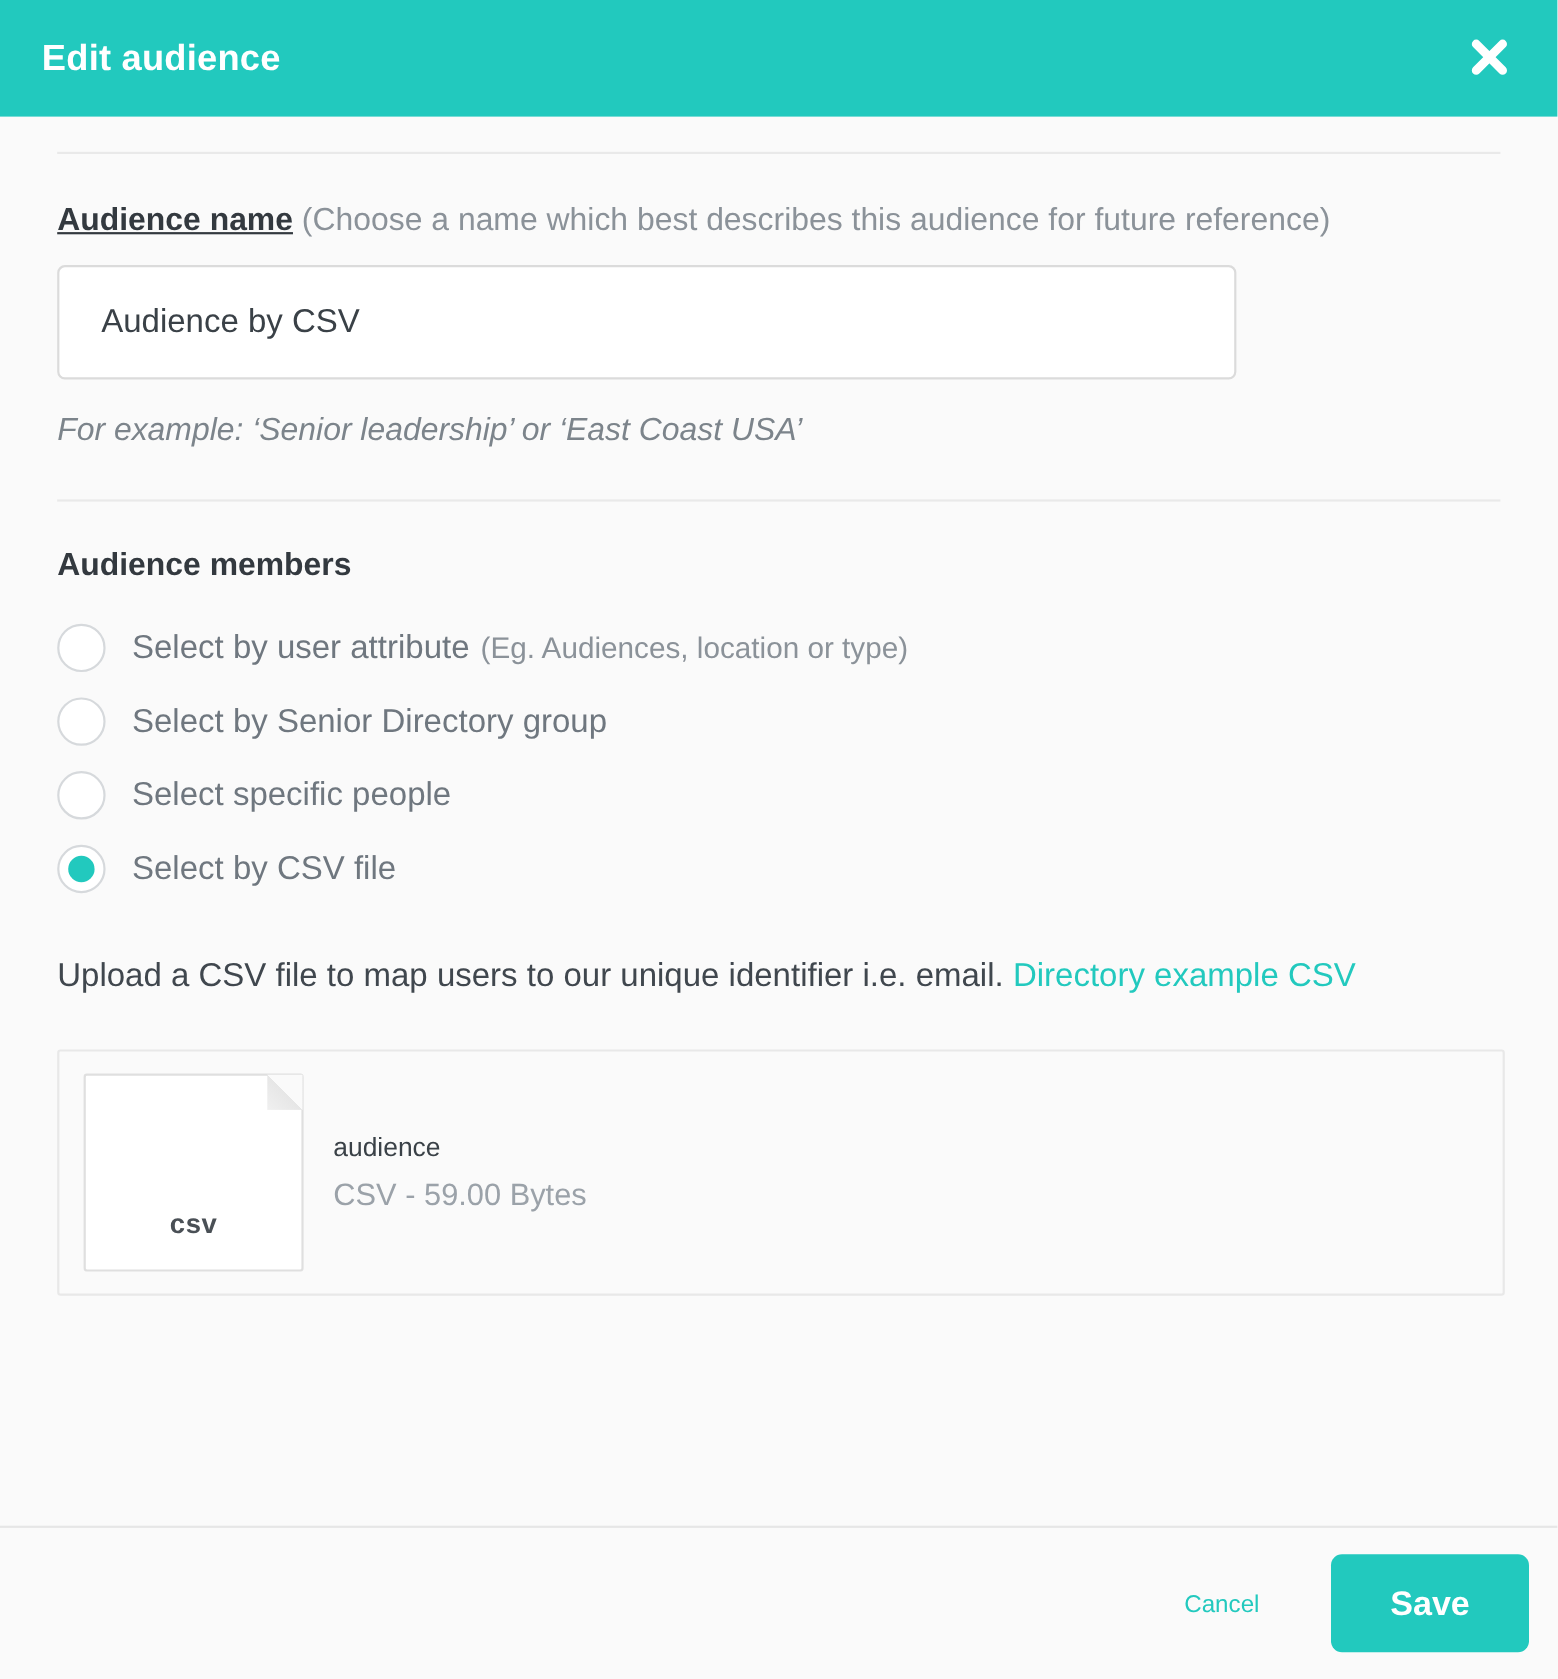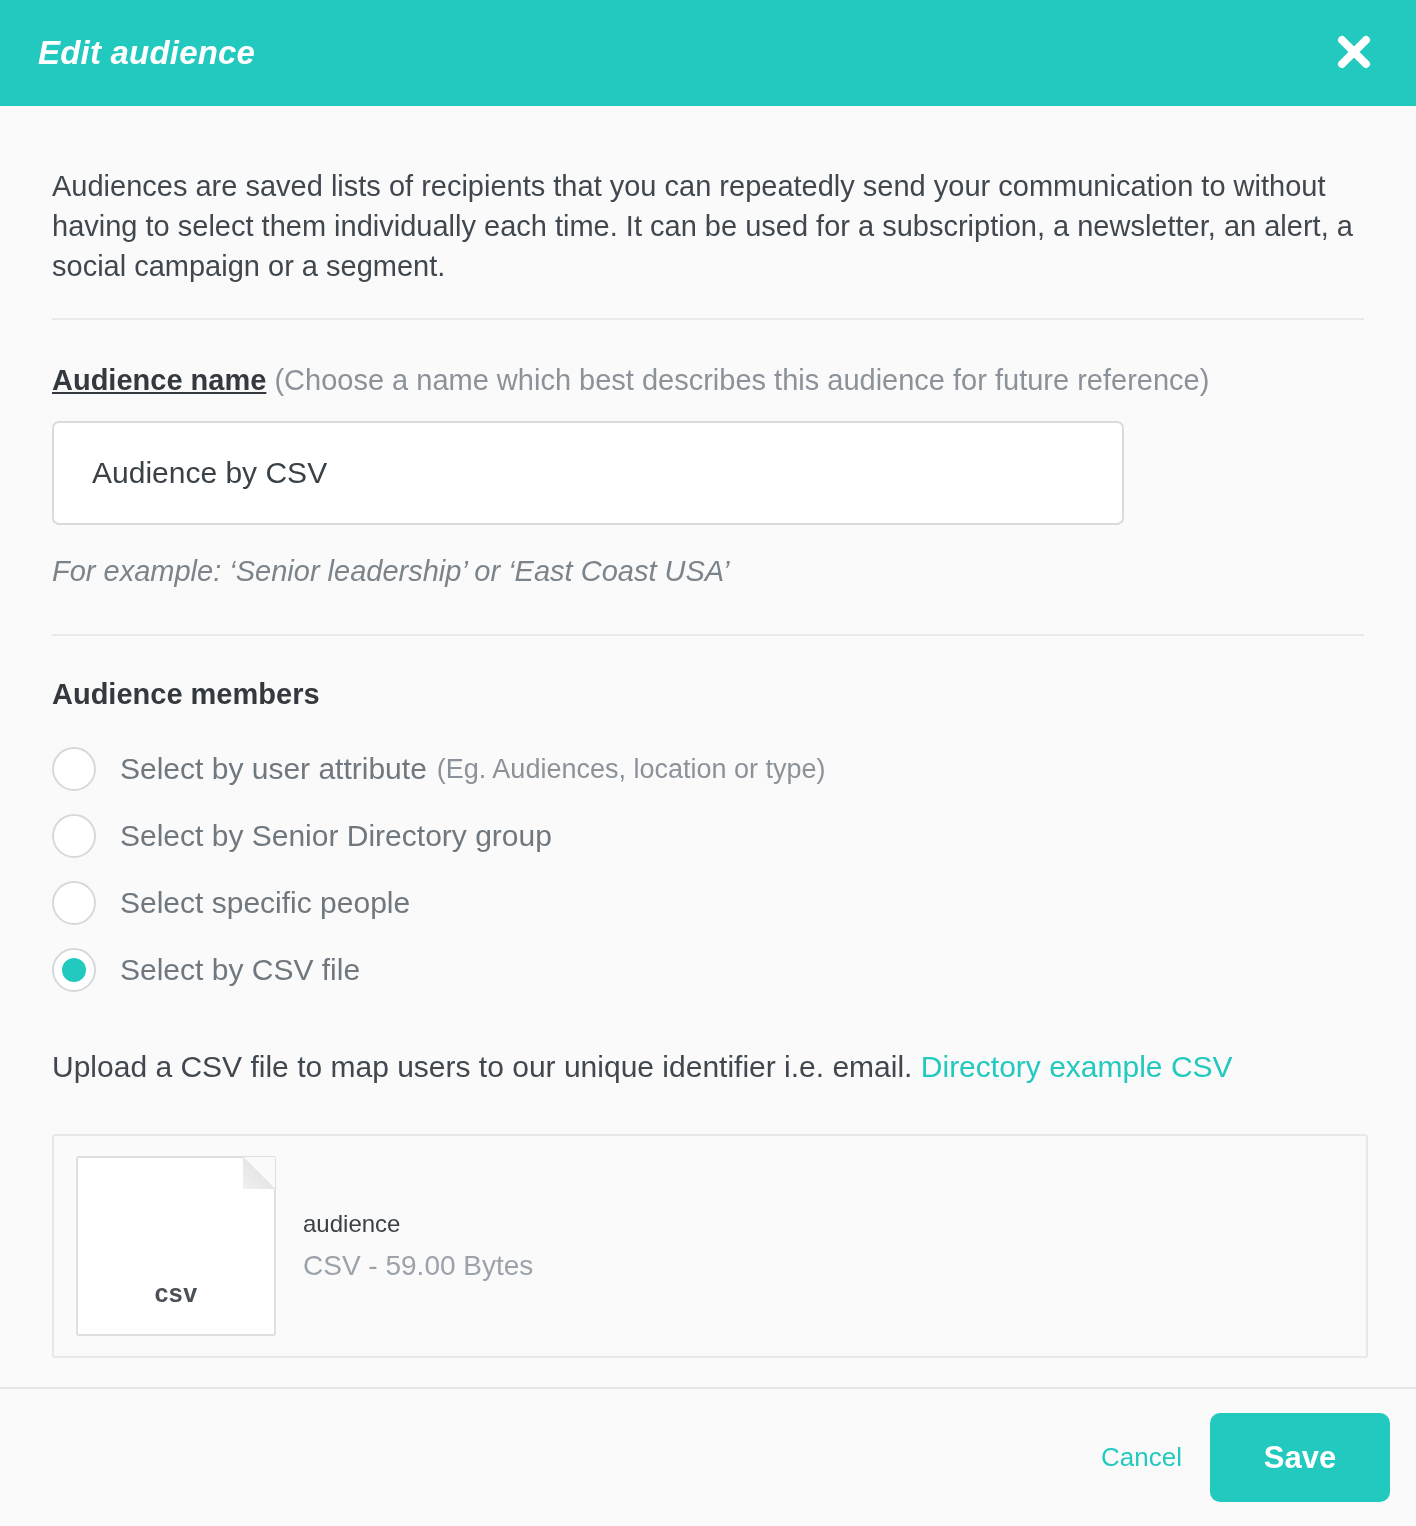--- a/index.html
+++ b/index.html
@@ -11,21 +11,20 @@
     overflow: hidden;
   }
   .modal { width: 1416px; height: 1526px; display: flex; flex-direction: column; }
 
   
   .modal-header {
     height: 106px; flex: 0 0 106px;
     background: #22C9BE;
     display: flex; align-items: center; justify-content: space-between;
     padding: 0 40px 0 38px;
-    font-style: italic;
   }
   .modal-title { color: #FFFFFF; font-size: 33px; font-weight: bold; letter-spacing: 0.2px; }
   .close-btn {
     background: none; border: none; cursor: pointer;
     width: 44px; height: 44px; display: flex; align-items: center; justify-content: center;
   }
 
   
   .content { padding: 0 52px; flex: 1 1 auto; }
   .intro {
@@ -104,22 +103,22 @@
   
   .footer-divider { border: none; border-top: 2px solid #E6E6E6; margin: 0; }
   .modal-footer {
     flex: 0 0 137px; height: 137px;
     display: flex; align-items: center; justify-content: flex-end;
     padding-right: 26px;
   }
   .cancel-btn {
     background: none; border: none; cursor: pointer;
     font-family: "Liberation Sans", sans-serif;
-    font-size: 26px; color: #22C9BE;
-    margin-right: 28px;
+    font-size: 22px; color: #22C9BE;
+    margin-right: 65px;
   }
   .save-btn {
     width: 180px; height: 89px;
     background: #22C9BE; border: none; border-radius: 10px;
     font-family: "Liberation Sans", sans-serif;
     font-size: 31px; font-weight: bold; color: #FFFFFF;
     cursor: pointer;
   }
 </style>
 </head>
@@ -134,21 +133,20 @@
         <svg width="36" height="36" viewBox="0 0 36 36">
           <line x1="6" y1="6" x2="30" y2="30" stroke="#FFFFFF" stroke-width="8" stroke-linecap="round"></line>
           <line x1="30" y1="6" x2="6" y2="30" stroke="#FFFFFF" stroke-width="8" stroke-linecap="round"></line>
         </svg>
       </span>
     </button>
   </div>
 
   <div class="content">
 
-    <p class="intro">Audiences are saved lists of recipients that you can repeatedly send your communication to without having to select them individually each time. It can be used for a subscription, a newsletter, an alert, a social campaign or a segment.</p>
 
     <hr class="divider">
 
     <div class="name-label-row">
       <span class="field-label">Audience name</span>
       <span class="field-hint">(Choose a name which best describes this audience for future reference)</span>
     </div>
 
     <input class="name-input" type="text" value="Audience by CSV" style="">
 

